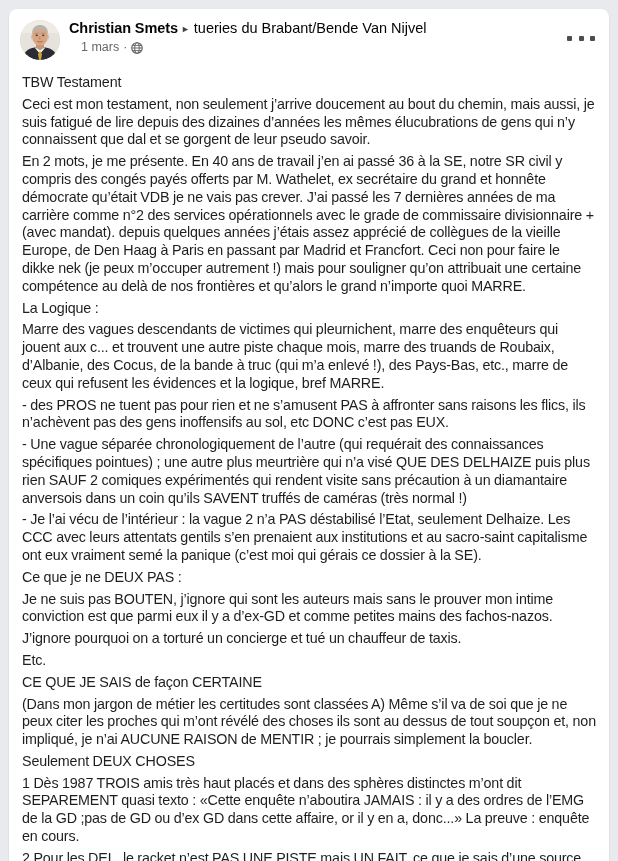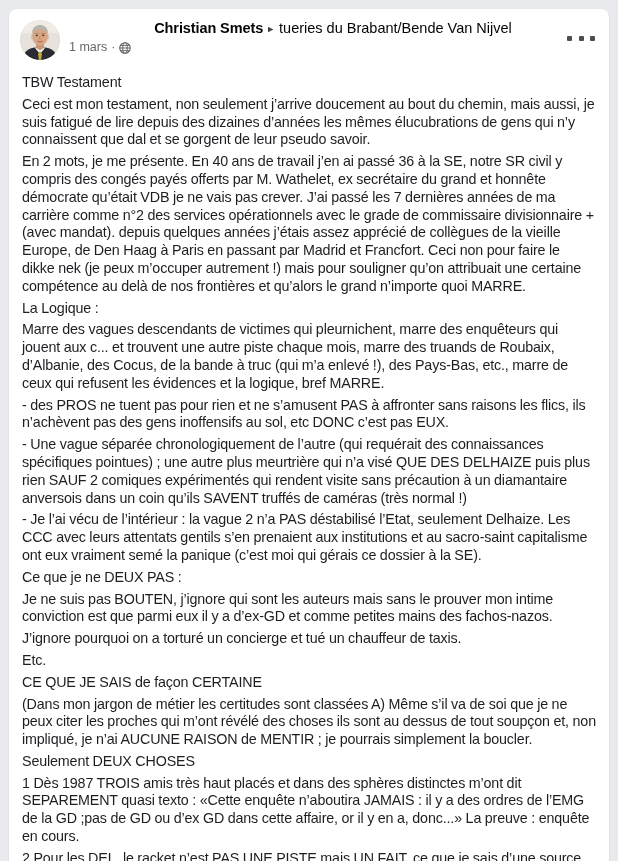--- a/index.html
+++ b/index.html
@@ -29,21 +29,20 @@
     box-shadow: 0 1px 2px rgba(0,0,0,0.12);
     overflow: hidden;
   }
   
   .post-header {
     position: relative;
     height: 56px;
     padding: 11px 12px 0 11px;
     display: flex;
     align-items: flex-start;
-    text-align: center;
   }
   .avatar {
     width: 40px;
     height: 40px;
     border-radius: 50%;
     flex: 0 0 40px;
     overflow: hidden;
     position: relative;
     background: #d8d4cd;
   }
@@ -77,20 +76,21 @@
     color: #050505;
     font-weight: normal;
   }
   .meta-line {
     margin-top: 2px;
     font-size: 12.5px;
     line-height: 15px;
     color: #65676b;
     display: flex;
     align-items: center;
+    margin-left: 12px;
   }
   .meta-dot {
     margin: 0 4px;
     color: #65676b;
   }
   .globe-icon { display: inline-block; width: 12px; height: 12px; }
   .globe-icon svg { display: block; width: 12px; height: 12px; }
   .menu-dots {
     position: absolute;
     right: 14px;

